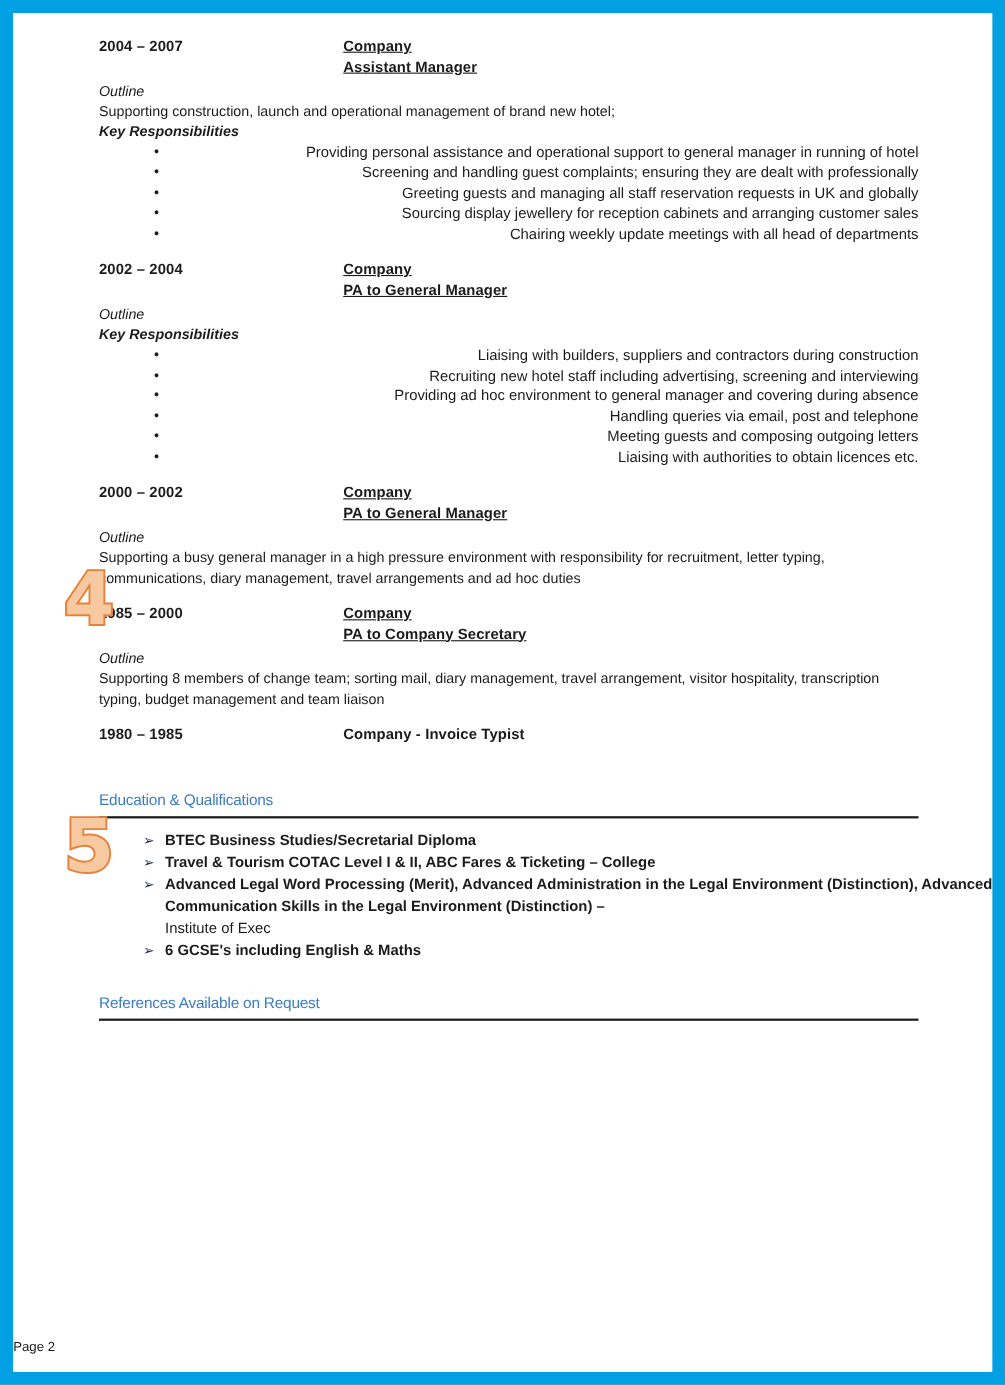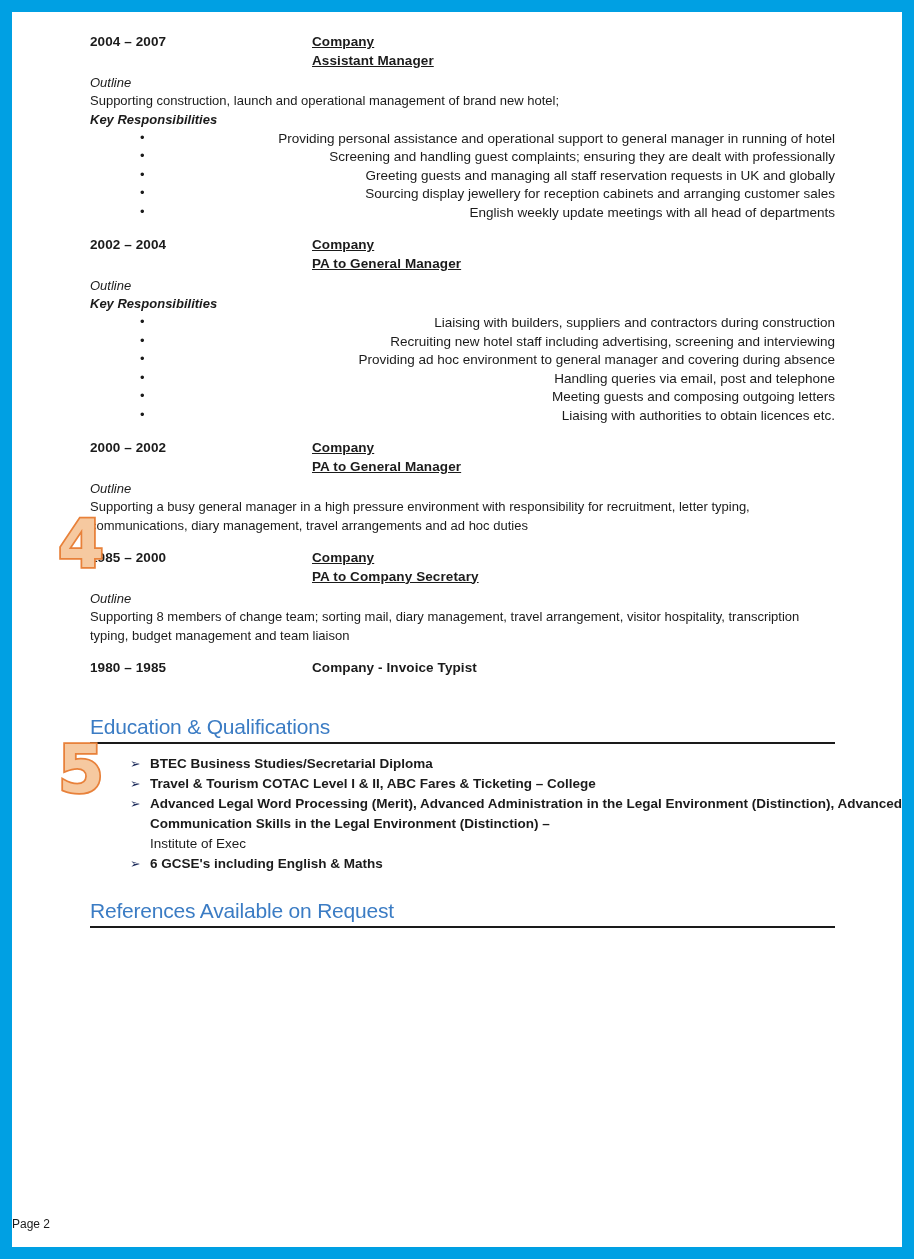--- a/index.html
+++ b/index.html
@@ -100,21 +100,21 @@
     left: 50px;
     top: -1px;
     font-size: 13px;
   }
 
   .gap-block { height: 14px; }
 
   
   .section-heading {
     position: relative;
-    font-size: 21px;
+    font-size: 14px;
     color: #3b7cc4;
     line-height: 26px;
     letter-spacing: -0.2px;
     white-space: nowrap;
   }
   .rule {
     width: 745px;
     height: 0;
     border-top: 2.2px solid #1a1a1a;
     margin-top: 2px;
@@ -201,21 +201,21 @@
           </div>
         </div>
         <div class="label-outline">Outline</div>
         <p class="body-para">Supporting construction, launch and operational management of brand new hotel;</p>
         <div class="label-keyresp">Key Responsibilities</div>
         <ul class="dot-list">
           <li>Providing personal assistance and operational support to general manager in running of hotel</li>
           <li>Screening and handling guest complaints; ensuring they are dealt with professionally</li>
           <li>Greeting guests and managing all staff reservation requests in UK and globally</li>
           <li>Sourcing display jewellery for reception cabinets and arranging customer sales</li>
-          <li>English weekly update meetings with all head of departments</li>
+          <li>Chairing weekly update meetings with all head of departments</li>
         </ul>
       </div>
 
       <div class="gap-block"></div>
 
       <div>
         <div class="job-head">
           <div class="job-dates">2002 – 2004</div>
           <div class="job-titles">
             <span class="line">Company</span>

